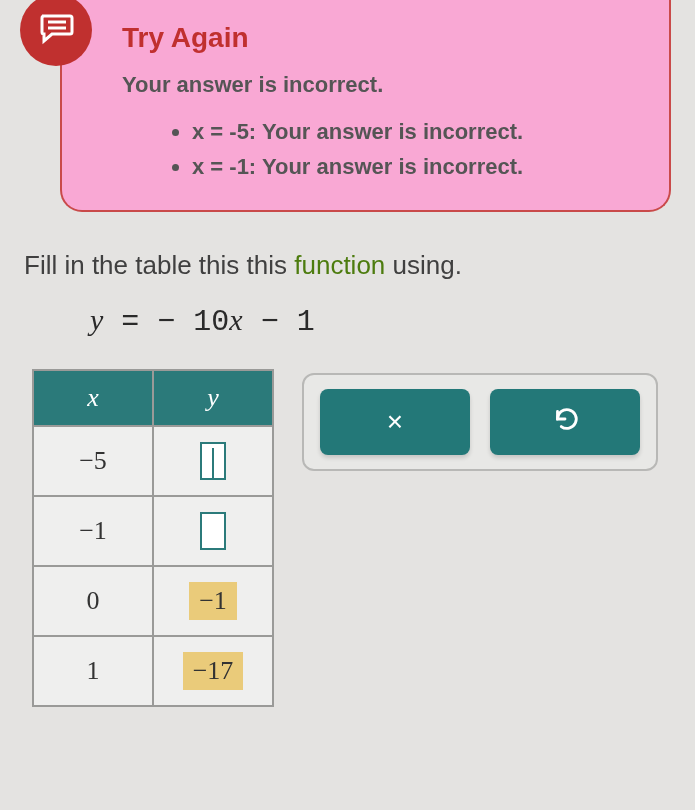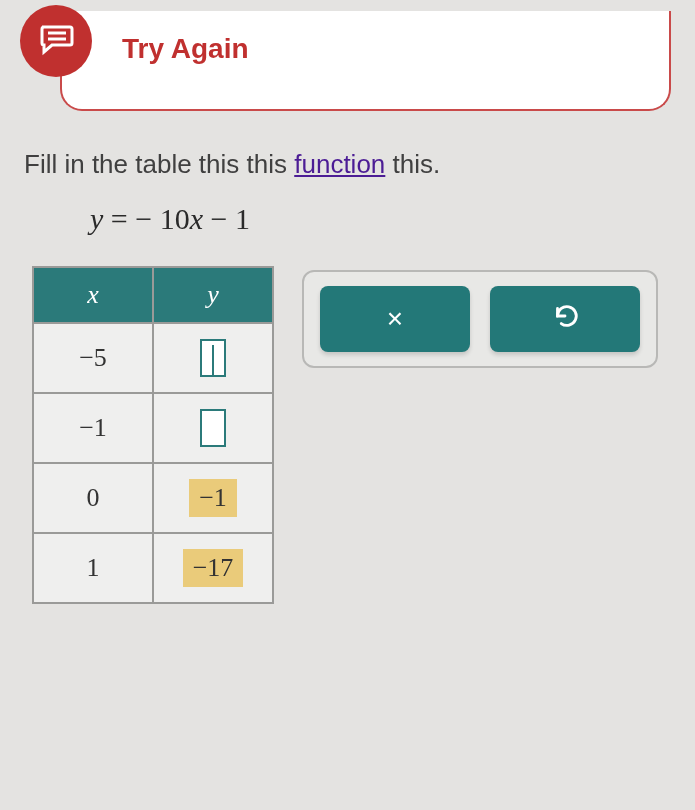--- a/index.html
+++ b/index.html
@@ -9,26 +9,26 @@
     width: 695px;
     height: 810px;
     background: #e4e3e1;
     font-family: -apple-system, "Segoe UI", Arial, sans-serif;
     color: #3a3a3a;
     overflow: hidden;
   }
 
   .feedback-box {
     position: relative;
-    margin: 11px 24px 0 60px;
+    margin: 0 24px 0 60px;
     border: 2px solid #c94a4a;
     border-top: none;
     border-radius: 0 0 22px 22px;
     padding: 22px 28px 26px 60px;
-    background: #ffffff;
+    background: #f9a8d4;
   }
 
   .badge {
     position: absolute;
     left: -42px;
     top: -6px;
     width: 72px;
     height: 72px;
     border-radius: 50%;
     background: #c0302f;
@@ -61,33 +61,32 @@
     color: #555;
     line-height: 1.6;
   }
 
   .prompt {
     margin: 38px 24px 0 24px;
     font-size: 26px;
     color: #404040;
   }
   .prompt .link {
-    color: #4c1d95;
-    text-decoration: underline;
+    color: #4d7c0f;
     cursor: pointer;
   }
 
   .equation {
     margin: 22px 0 0 90px;
     font-size: 30px;
     font-family: "Times New Roman", serif;
     font-style: italic;
     color: #2a2a2a;
   }
-  .equation .num { font-style: normal; }
+  .equation .num { font-style: normal; font-family: Liberation Mono, monospace; }
 
   .work-row {
     display: flex;
     align-items: flex-start;
     margin: 30px 0 0 32px;
     gap: 28px;
   }
 
   .tbl {
     border-collapse: collapse;
@@ -167,24 +166,29 @@
   <div class="badge">
     <span>
       <svg viewBox="0 0 40 40" fill="none" stroke="#fff" stroke-width="3">
         <path d="M6 8 h28 a2 2 0 0 1 2 2 v14 a2 2 0 0 1 -2 2 h-18 l-8 7 v-7 a2 2 0 0 1 -2 -2 v-14 a2 2 0 0 1 2 -2 z"></path>
         <line x1="12" y1="14" x2="30" y2="14"></line>
         <line x1="12" y1="20" x2="30" y2="20"></line>
       </svg>
     </span>
   </div>
   <div class="try-again">Try Again</div>
+  <div class="fb-sub">Your answer is incorrect.</div>
+  <ul class="fb-list">
+    <li>x = -5: Your answer is incorrect.</li>
+    <li>x = -1: Your answer is incorrect.</li>
+  </ul>
 </div>
 
 <div class="prompt">
-  <span>Fill in the table this this </span><span class="link">function</span><span> this.</span>
+  <span>Fill in the table this this </span><span class="link">function</span><span> using.</span>
 </div>
 
 <div class="equation">
   <span style="font-style:italic">y</span><span class="num"> = − 10</span><span style="font-style:italic">x</span><span class="num"> − 1</span>
 </div>
 
 <div class="work-row">
   <table class="tbl">
     <tbody>
         <tr>

